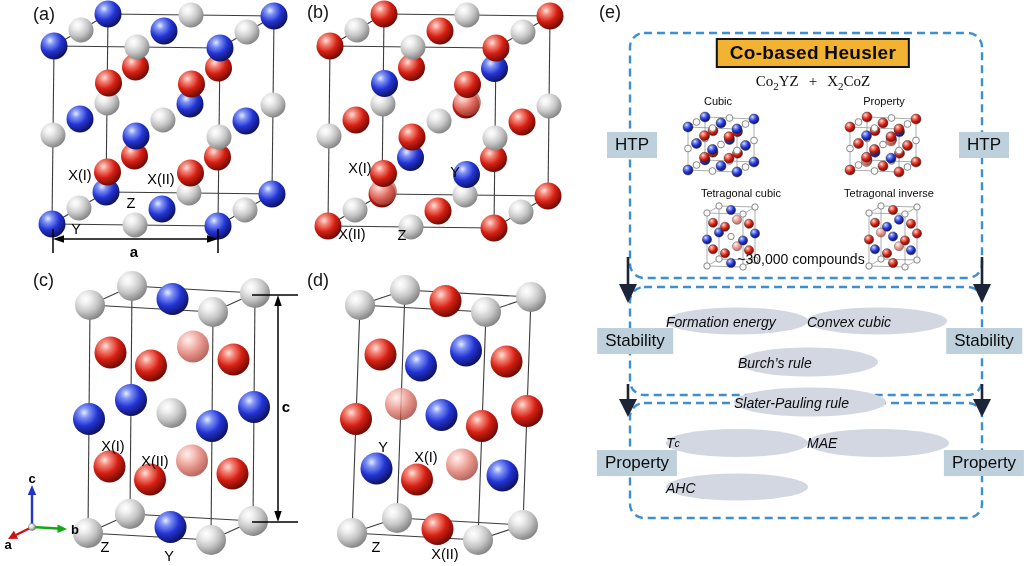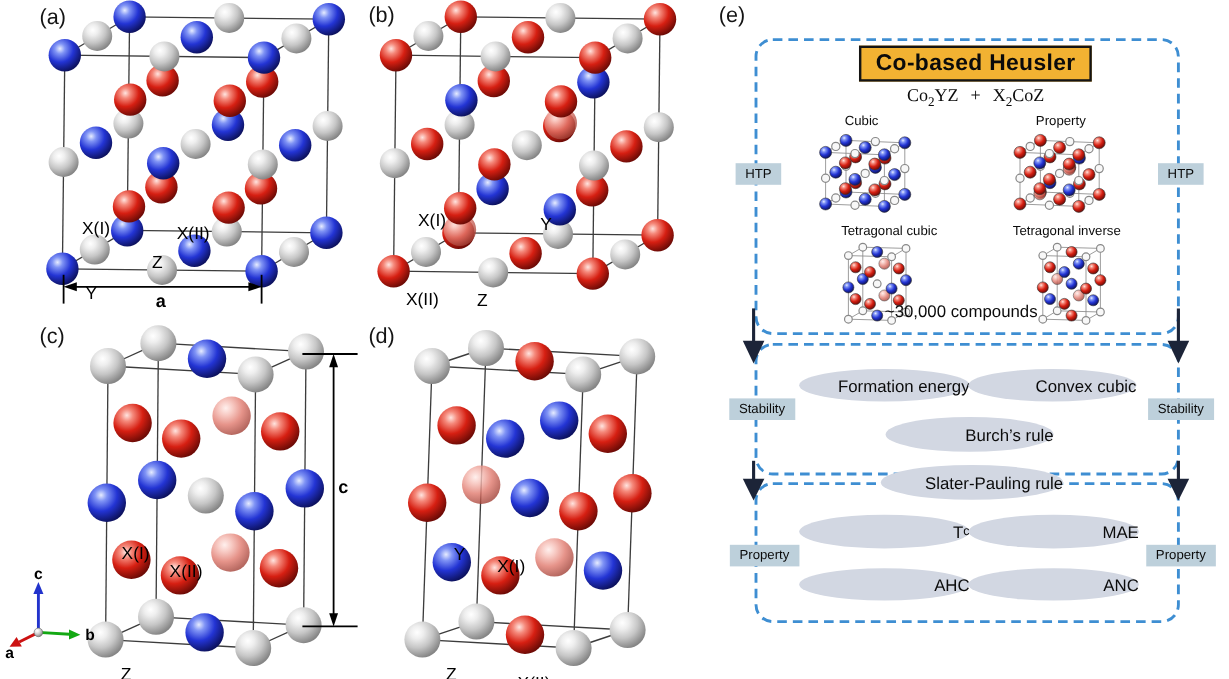--- a/index.html
+++ b/index.html
@@ -4,36 +4,36 @@
 <style>
   :root{
     --accent:#3e8ed2; --arrow:#1c2438; --title-bg:#f2b232; --title-border:#141414;
     --side-bg:#bdd0db; --ellipse-bg:#d2d7e2; --ink:#0b0b0b;
   }
   html,body{margin:0;padding:0;background:#fff;}
   .figure{position:relative;width:1024px;height:566px;background:#ffffff;overflow:hidden;
           font-family:"Liberation Sans", sans-serif;color:var(--ink);}
   svg{position:absolute;left:0;top:0;}
   .panel-letter{position:absolute;font-size:18px;color:#141414;}
-  .lbl{position:absolute;transform:translate(-50%,-50%);font-size:14.5px;white-space:nowrap;color:#000;margin-top:16px;}
+  .lbl{position:absolute;transform:translate(-50%,-50%);font-size:14.5px;white-space:nowrap;color:#000;}
   .dim-lbl{position:absolute;transform:translate(-50%,-50%);font-size:15px;font-weight:bold;color:#000;}
   .axis-lbl{position:absolute;transform:translate(-50%,-50%);font-size:13px;font-weight:bold;color:#000;}
   .title-box{position:absolute;transform:translate(-50%,-50%);background:var(--title-bg);
              border:2px solid var(--title-border);font-weight:bold;font-size:19px;
              padding:2px 12px;white-space:nowrap;letter-spacing:.3px;}
   .formula{position:absolute;transform:translate(-50%,-50%);font-size:15px;white-space:nowrap;font-family:Liberation Serif, serif;}
   .formula sub{font-size:11px;}
   .formula .op{margin:0 10px;}
   .side-label{position:absolute;transform:translate(-50%,-50%);background:var(--side-bg);
-              font-size:11px;padding:3px 8px;white-space:nowrap;}
+              font-size:17px;padding:3px 8px;white-space:nowrap;}
   .mini-lbl{position:absolute;transform:translate(-50%,-50%);font-size:11px;white-space:nowrap;}
   .note-lbl{position:absolute;transform:translate(-50%,-50%);font-size:14px;white-space:nowrap;}
   .ellipse{position:absolute;transform:translate(-50%,-50%);background:var(--ellipse-bg);
-           border-radius:50%;display:flex;align-items:center;justify-content:flex-end;
-           font-size:14px;white-space:nowrap;}
+           border-radius:50%;display:flex;align-items:center;justify-content:flex-start;
+           font-size:14px;white-space:nowrap;font-style:italic;}
   .ellipse sub{font-size:10.5px;}
   .dashbox{fill:none;stroke:var(--accent);stroke-width:2.4;stroke-dasharray:8 5;}
   .navy-line{stroke:var(--arrow);stroke-width:2.6;}
   .navy-head{fill:var(--arrow);}
   .dim{stroke:#000;stroke-width:1.5;}
   .dimhead{fill:#000;}
 </style>
 </head>
 <body>
 
@@ -533,17 +533,14 @@
   <div class="ellipse" style="left:737px;top:443px;width:142px;height:28px">
       <span>T</span>
       <sub>c</sub>
     </div>
   <div class="ellipse" style="left:878px;top:443px;width:142px;height:28px">
       <span>MAE</span>
     </div>
   <div class="ellipse" style="left:737px;top:487px;width:142px;height:27px">
       <span>AHC</span>
     </div>
-  <div class="ellipse" style="left:878px;top:487px;width:142px;height:27px">
-      <span>ANC</span>
-    </div>
 
 </div>
 
 </body></html>

